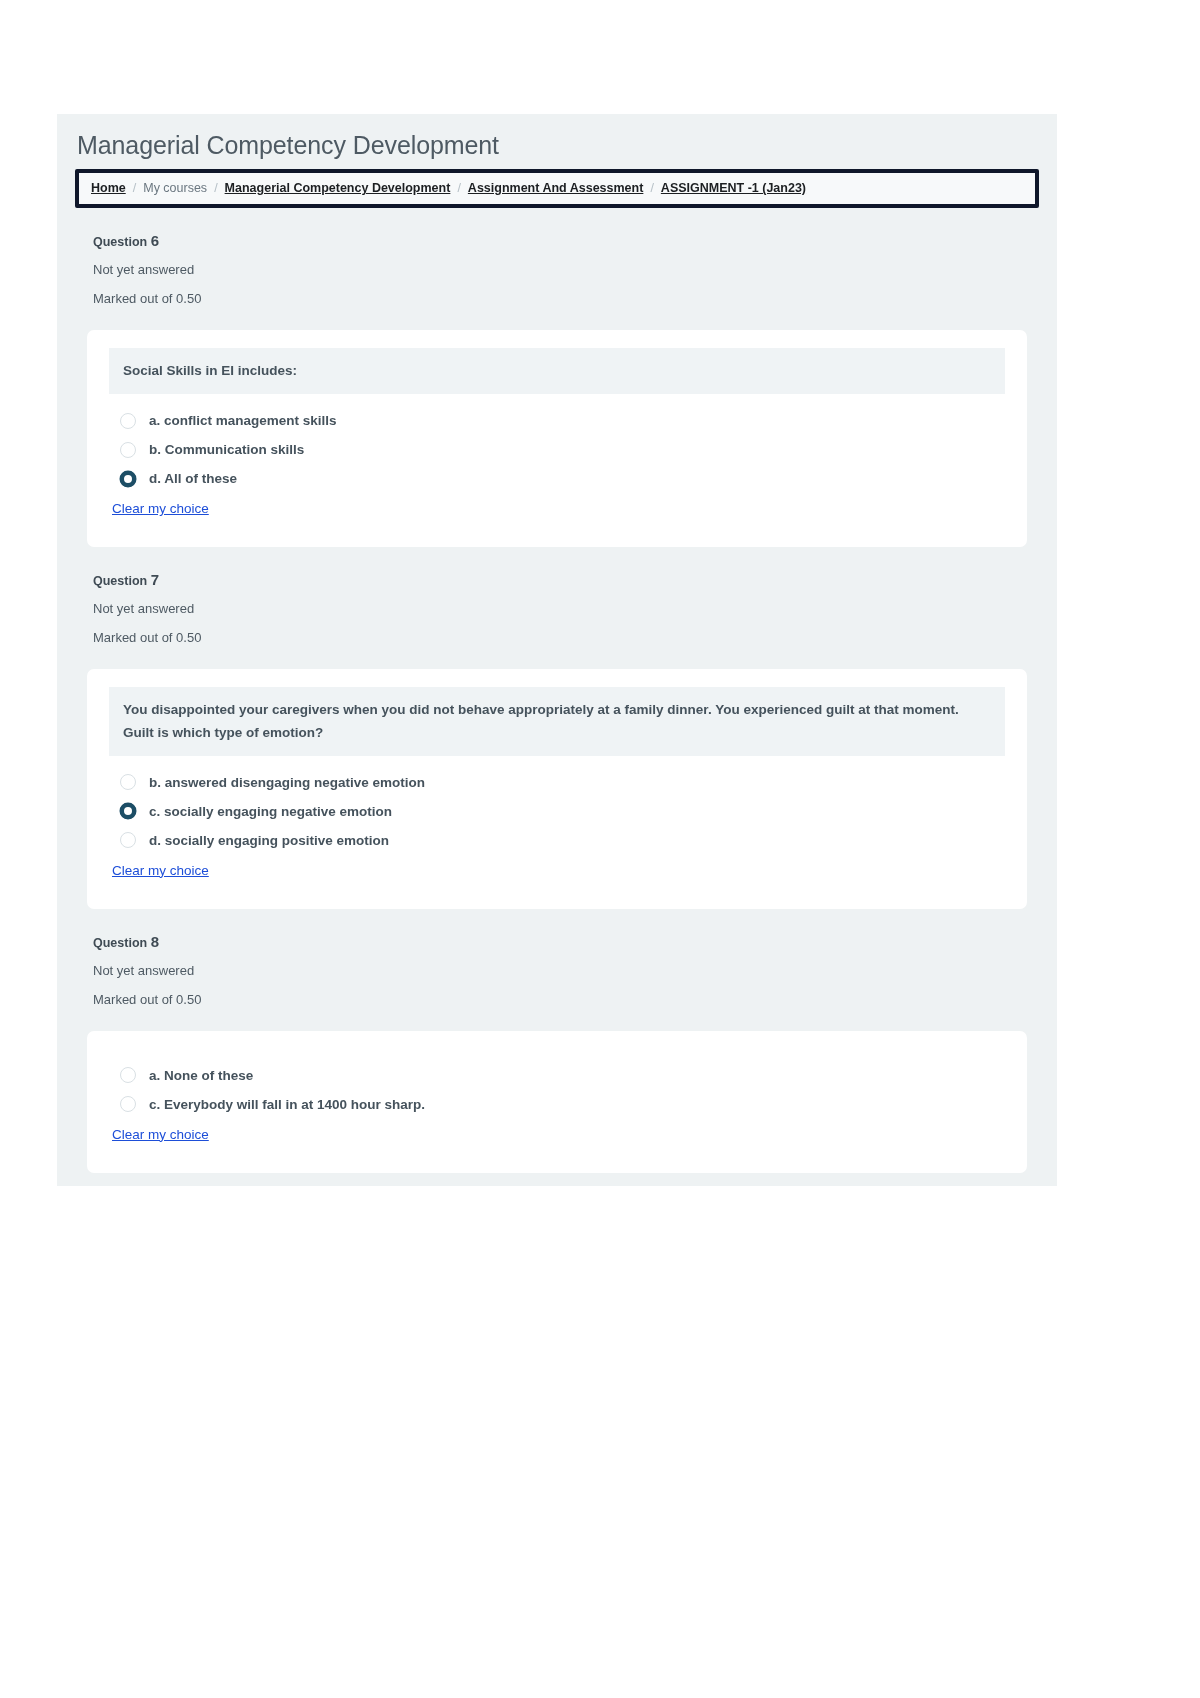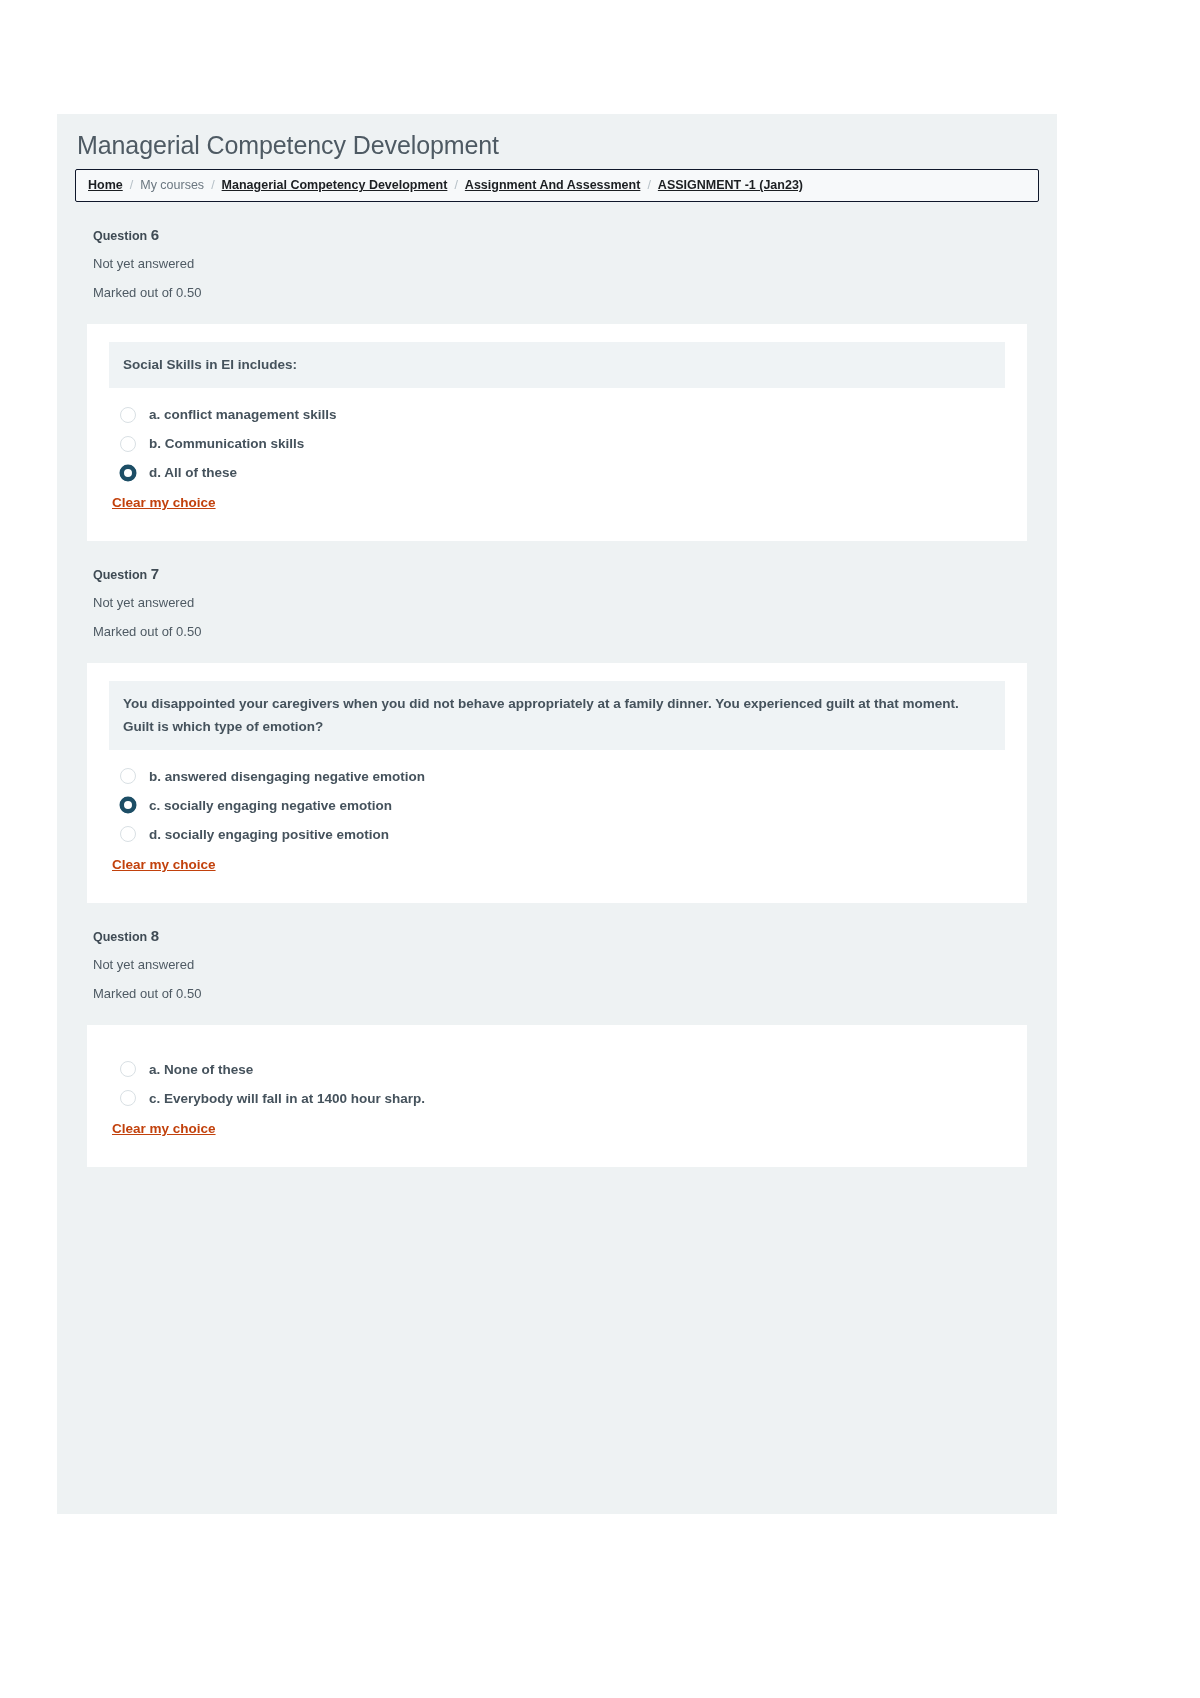--- a/index.html
+++ b/index.html
@@ -18,42 +18,42 @@
     background: #ffffff;
     overflow: hidden;
   }
 
   
   .shell {
     position: absolute;
     left: 57px;
     top: 114px;
     width: 1000px;
-    height: 1400px;
+    height: 1072px;
     background: #eef2f3;
   }
 
   .page-header {
     padding: 16px 18px 0 18px;
   }
 
   .course-title {
     font-size: 25px;
     font-weight: 400;
     color: #4e5a63;
     letter-spacing: -0.1px;
     line-height: 1.2;
     padding-left: 2px;
   }
 
   
   .breadcrumb-bar {
     margin-top: 9px;
     background: #f7f9fa;
-    border: 1px solid #0f172a;
+    border: 4px solid #0f172a;
     border-radius: 2px;
     padding: 8px 12px 9px 12px;
     display: flex;
     align-items: flex-start;
     flex-wrap: nowrap;
     white-space: nowrap;
     overflow: hidden;
   }
 
   .crumb {
@@ -105,20 +105,21 @@
 
   .q-grade {
     font-size: 13px;
     color: #4e5a63;
   }
 
   .q-card {
     margin: 24px 30px 0 30px;
     background: #ffffff;
     padding: 18px 22px 30px 22px;
+    border-radius: 7px;
   }
 
   .q-text {
     background: #eff3f5;
     padding: 12px 14px;
     font-size: 13.5px;
     font-weight: 700;
     color: #45525c;
     line-height: 1.65;
   }
@@ -156,22 +157,22 @@
     font-size: 13.5px;
     color: #45525c;
     font-weight: 600;
     line-height: 1.3;
   }
 
   .clear-choice {
     margin-top: 4px;
     padding-left: 3px;
     font-size: 13.5px;
-    font-weight: 700;
-    color: #c2410c;
+    font-weight: 400;
+    color: #1d4ed8;
     text-decoration: underline;
     text-underline-offset: 1px;
     display: inline-block;
     cursor: pointer;
   }
 </style>
 </head>
 <body>
 
 <div id="page">

